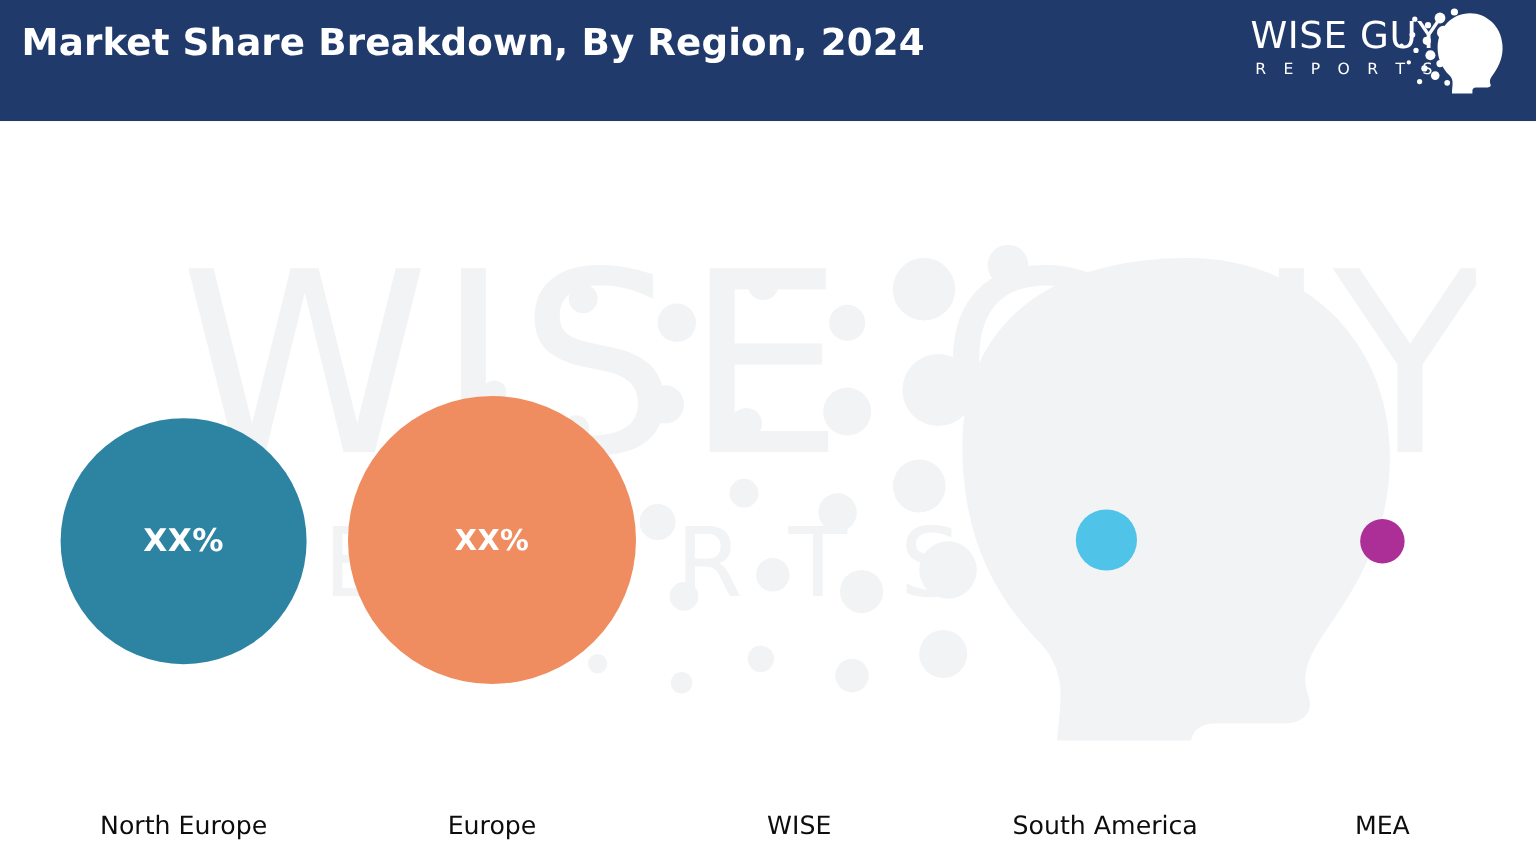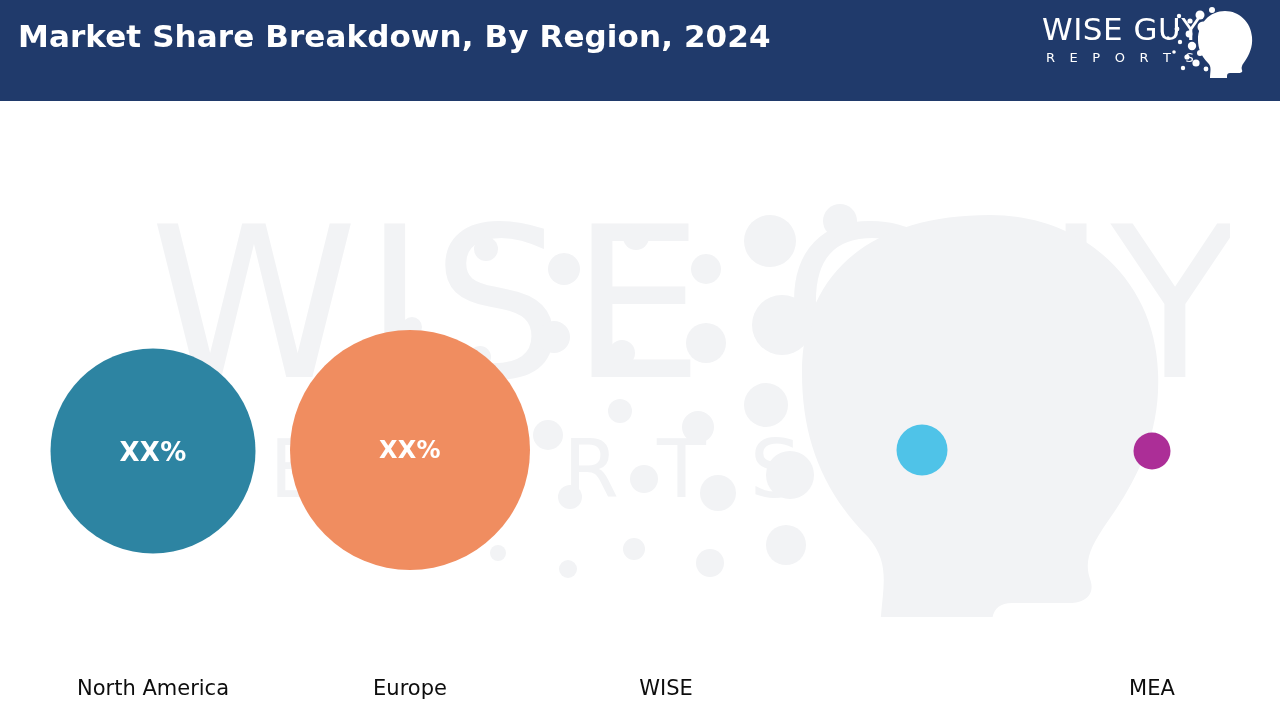--- a/index.html
+++ b/index.html
@@ -236,20 +236,21 @@
         <span class="bubble-label" style="font-size:14px;"></span>
       </div>
 
       <div class="bubble" style="left:1152px; top:350px; width:37px; height:37px; background:#AC2E97;">
         <span class="bubble-label" style="font-size:12px;"></span>
       </div>
 
     </div>
 
     <div class="axis-labels">
-      <span class="axis-label" style="left:153px;">North America</span>
+      <span class="axis-label" style="left:153px;">North Europe</span>
       <span class="axis-label" style="left:410px;text-align:center;">Europe</span>
       <span class="axis-label" style="left:666px;">WISE</span>
+      <span class="axis-label" style="left:921px;">South America</span>
       <span class="axis-label" style="left:1152px;">MEA</span>
     </div>
 
   </div>
 </div>
 
 </body></html>

